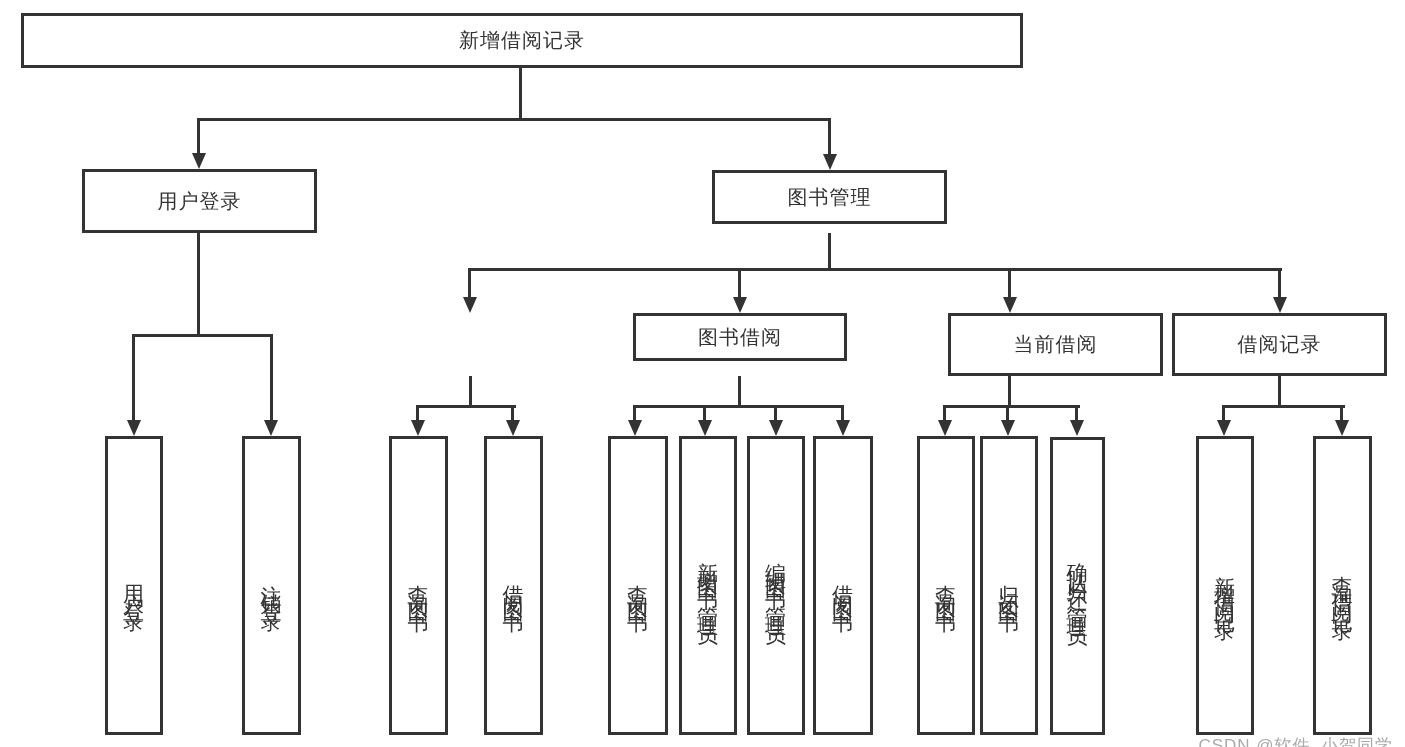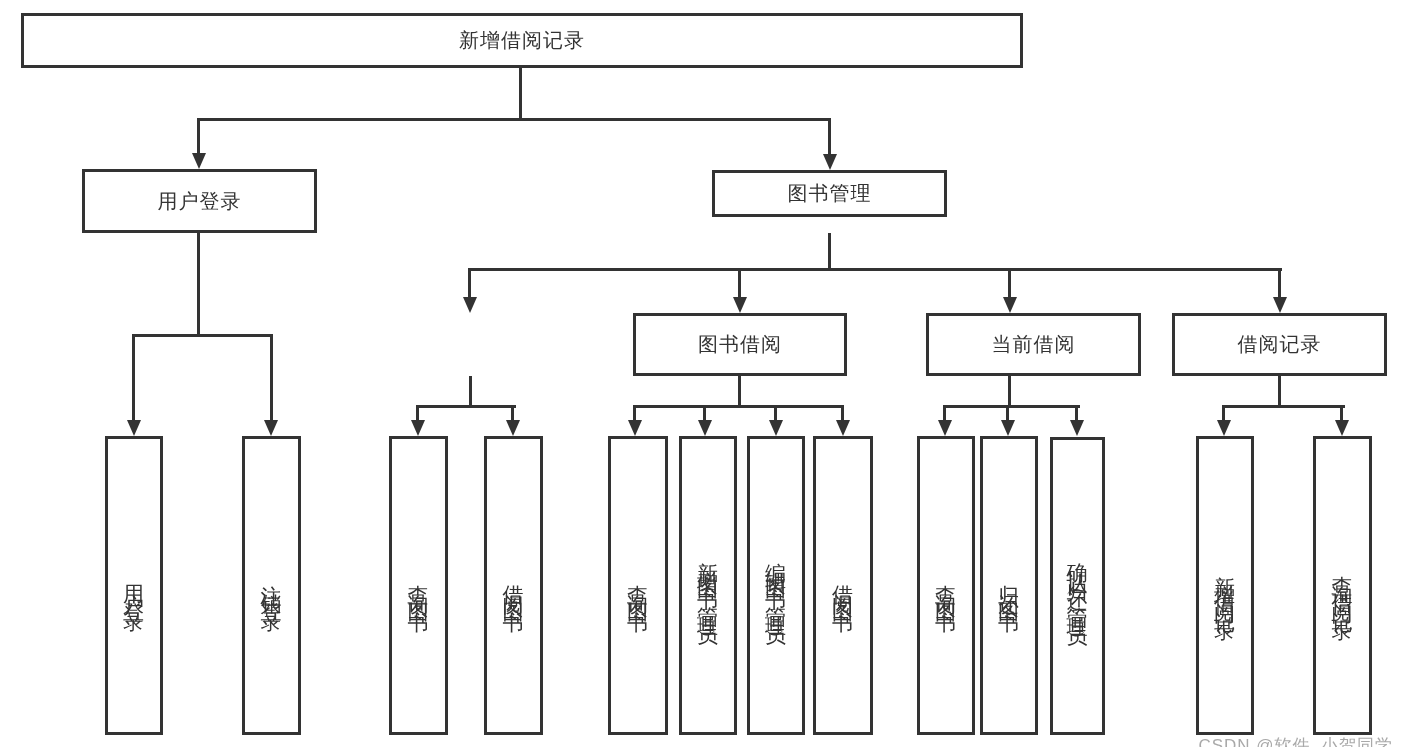--- a/index.html
+++ b/index.html
@@ -72,21 +72,21 @@
   <div class="vline" style="left:519px;top:68px;height:53px;"></div>
   <div class="hline" style="left:197px;top:118px;width:634px;"></div>
   <div class="vline" style="left:197px;top:118px;height:37px;"></div>
   <div class="arrow" style="left:192px;top:153px;"></div>
   <div class="vline" style="left:828px;top:118px;height:37px;"></div>
   <div class="arrow" style="left:823px;top:154px;"></div>
 
   <div class="box" style="left:82px;top:169px;width:235px;height:64px;">
     <span>用户登录</span>
   </div>
-  <div class="box" style="left:712px;top:170px;width:235px;height:47px;">
+  <div class="box" style="left:712px;top:170px;width:235px;height:54px;">
     <span>图书管理</span>
   </div>
 
   <div class="vline" style="left:197px;top:233px;height:104px;"></div>
   <div class="hline" style="left:133px;top:334px;width:140px;"></div>
   <div class="vline" style="left:132px;top:334px;height:88px;"></div>
   <div class="arrow" style="left:127px;top:420px;"></div>
   <div class="vline" style="left:270px;top:334px;height:88px;"></div>
   <div class="arrow" style="left:264px;top:420px;"></div>
 
@@ -94,24 +94,24 @@
   <div class="hline" style="left:469px;top:268px;width:813px;"></div>
   <div class="vline" style="left:468px;top:268px;height:31px;"></div>
   <div class="arrow" style="left:463px;top:297px;"></div>
   <div class="vline" style="left:738px;top:268px;height:31px;"></div>
   <div class="arrow" style="left:733px;top:297px;"></div>
   <div class="vline" style="left:1008px;top:268px;height:31px;"></div>
   <div class="arrow" style="left:1003px;top:297px;"></div>
   <div class="vline" style="left:1278px;top:268px;height:31px;"></div>
   <div class="arrow" style="left:1273px;top:297px;"></div>
 
-  <div class="box" style="left:633px;top:313px;width:214px;height:63px;">
+  <div class="box" style="left:633px;top:313px;width:214px;height:48px;">
     <span>图书借阅</span>
   </div>
-  <div class="box" style="left:926px;top:313px;width:215px;height:63px;">
+  <div class="box" style="left:948px;top:313px;width:215px;height:63px;">
     <span>当前借阅</span>
   </div>
   <div class="box" style="left:1172px;top:313px;width:215px;height:63px;">
     <span>借阅记录</span>
   </div>
 
   <div class="vline" style="left:469px;top:376px;height:32px;"></div>
   <div class="hline" style="left:417px;top:405px;width:99px;"></div>
   <div class="vline" style="left:416px;top:405px;height:17px;"></div>
   <div class="arrow" style="left:411px;top:420px;"></div>

